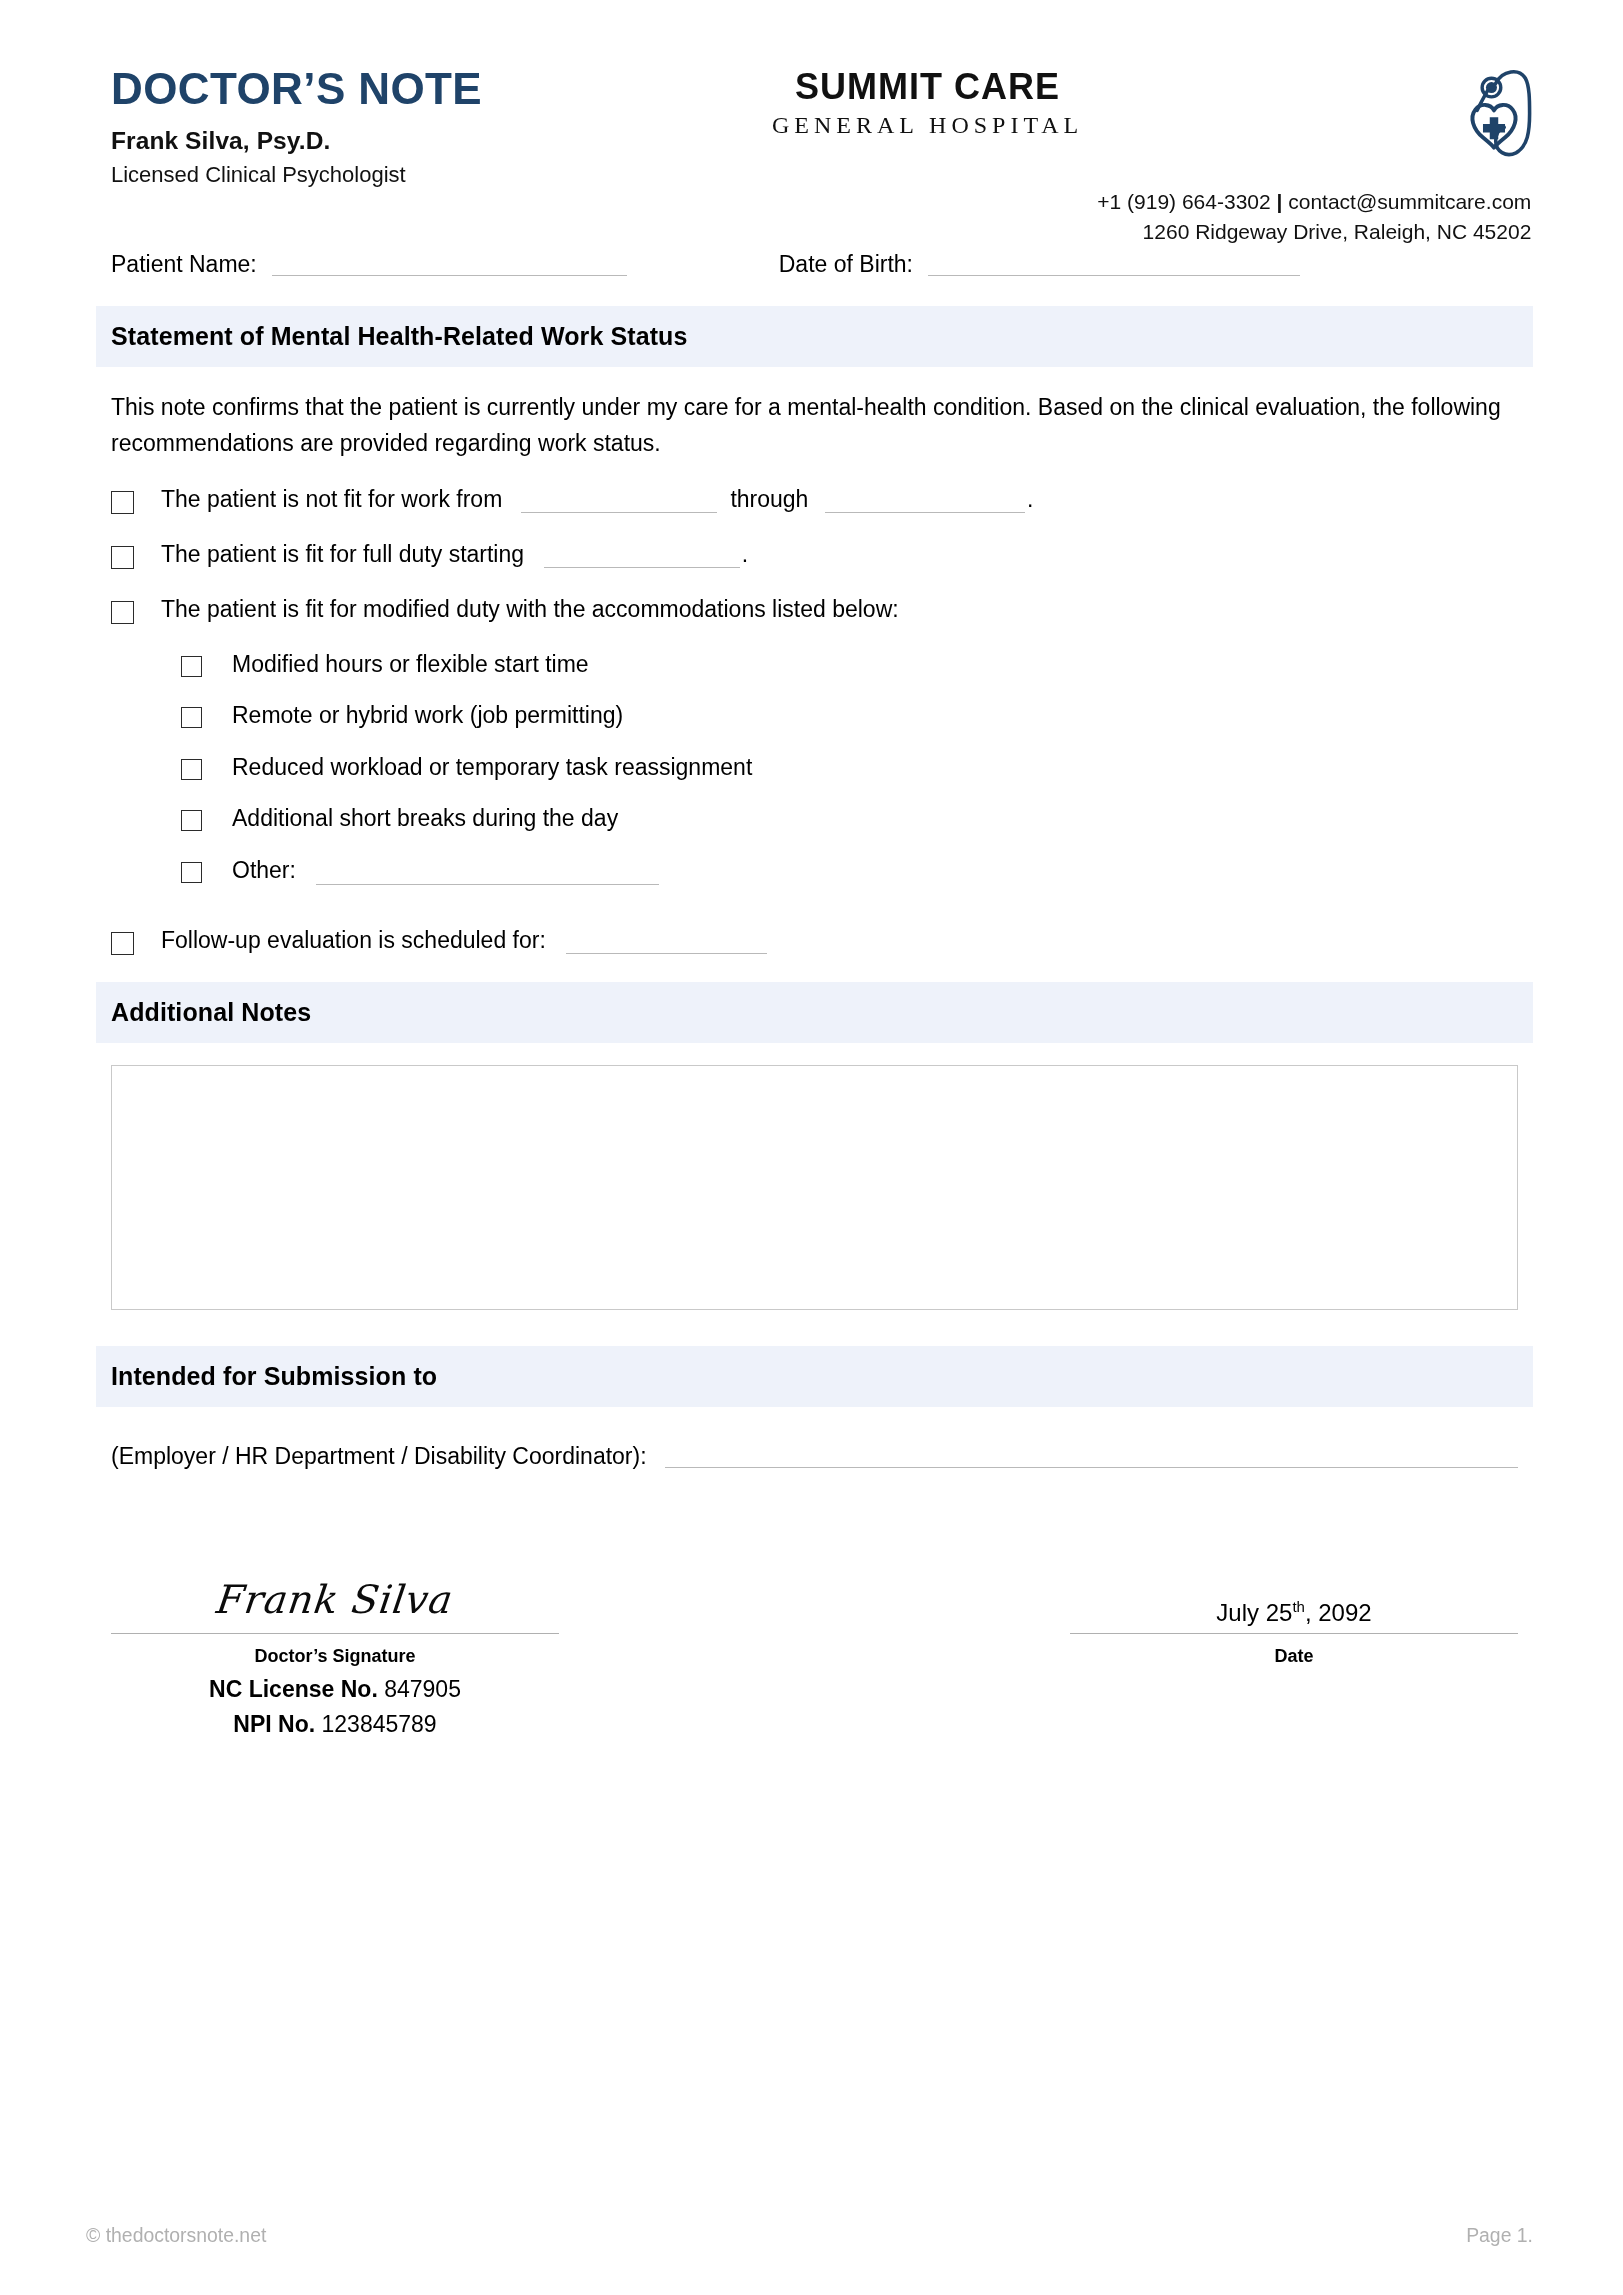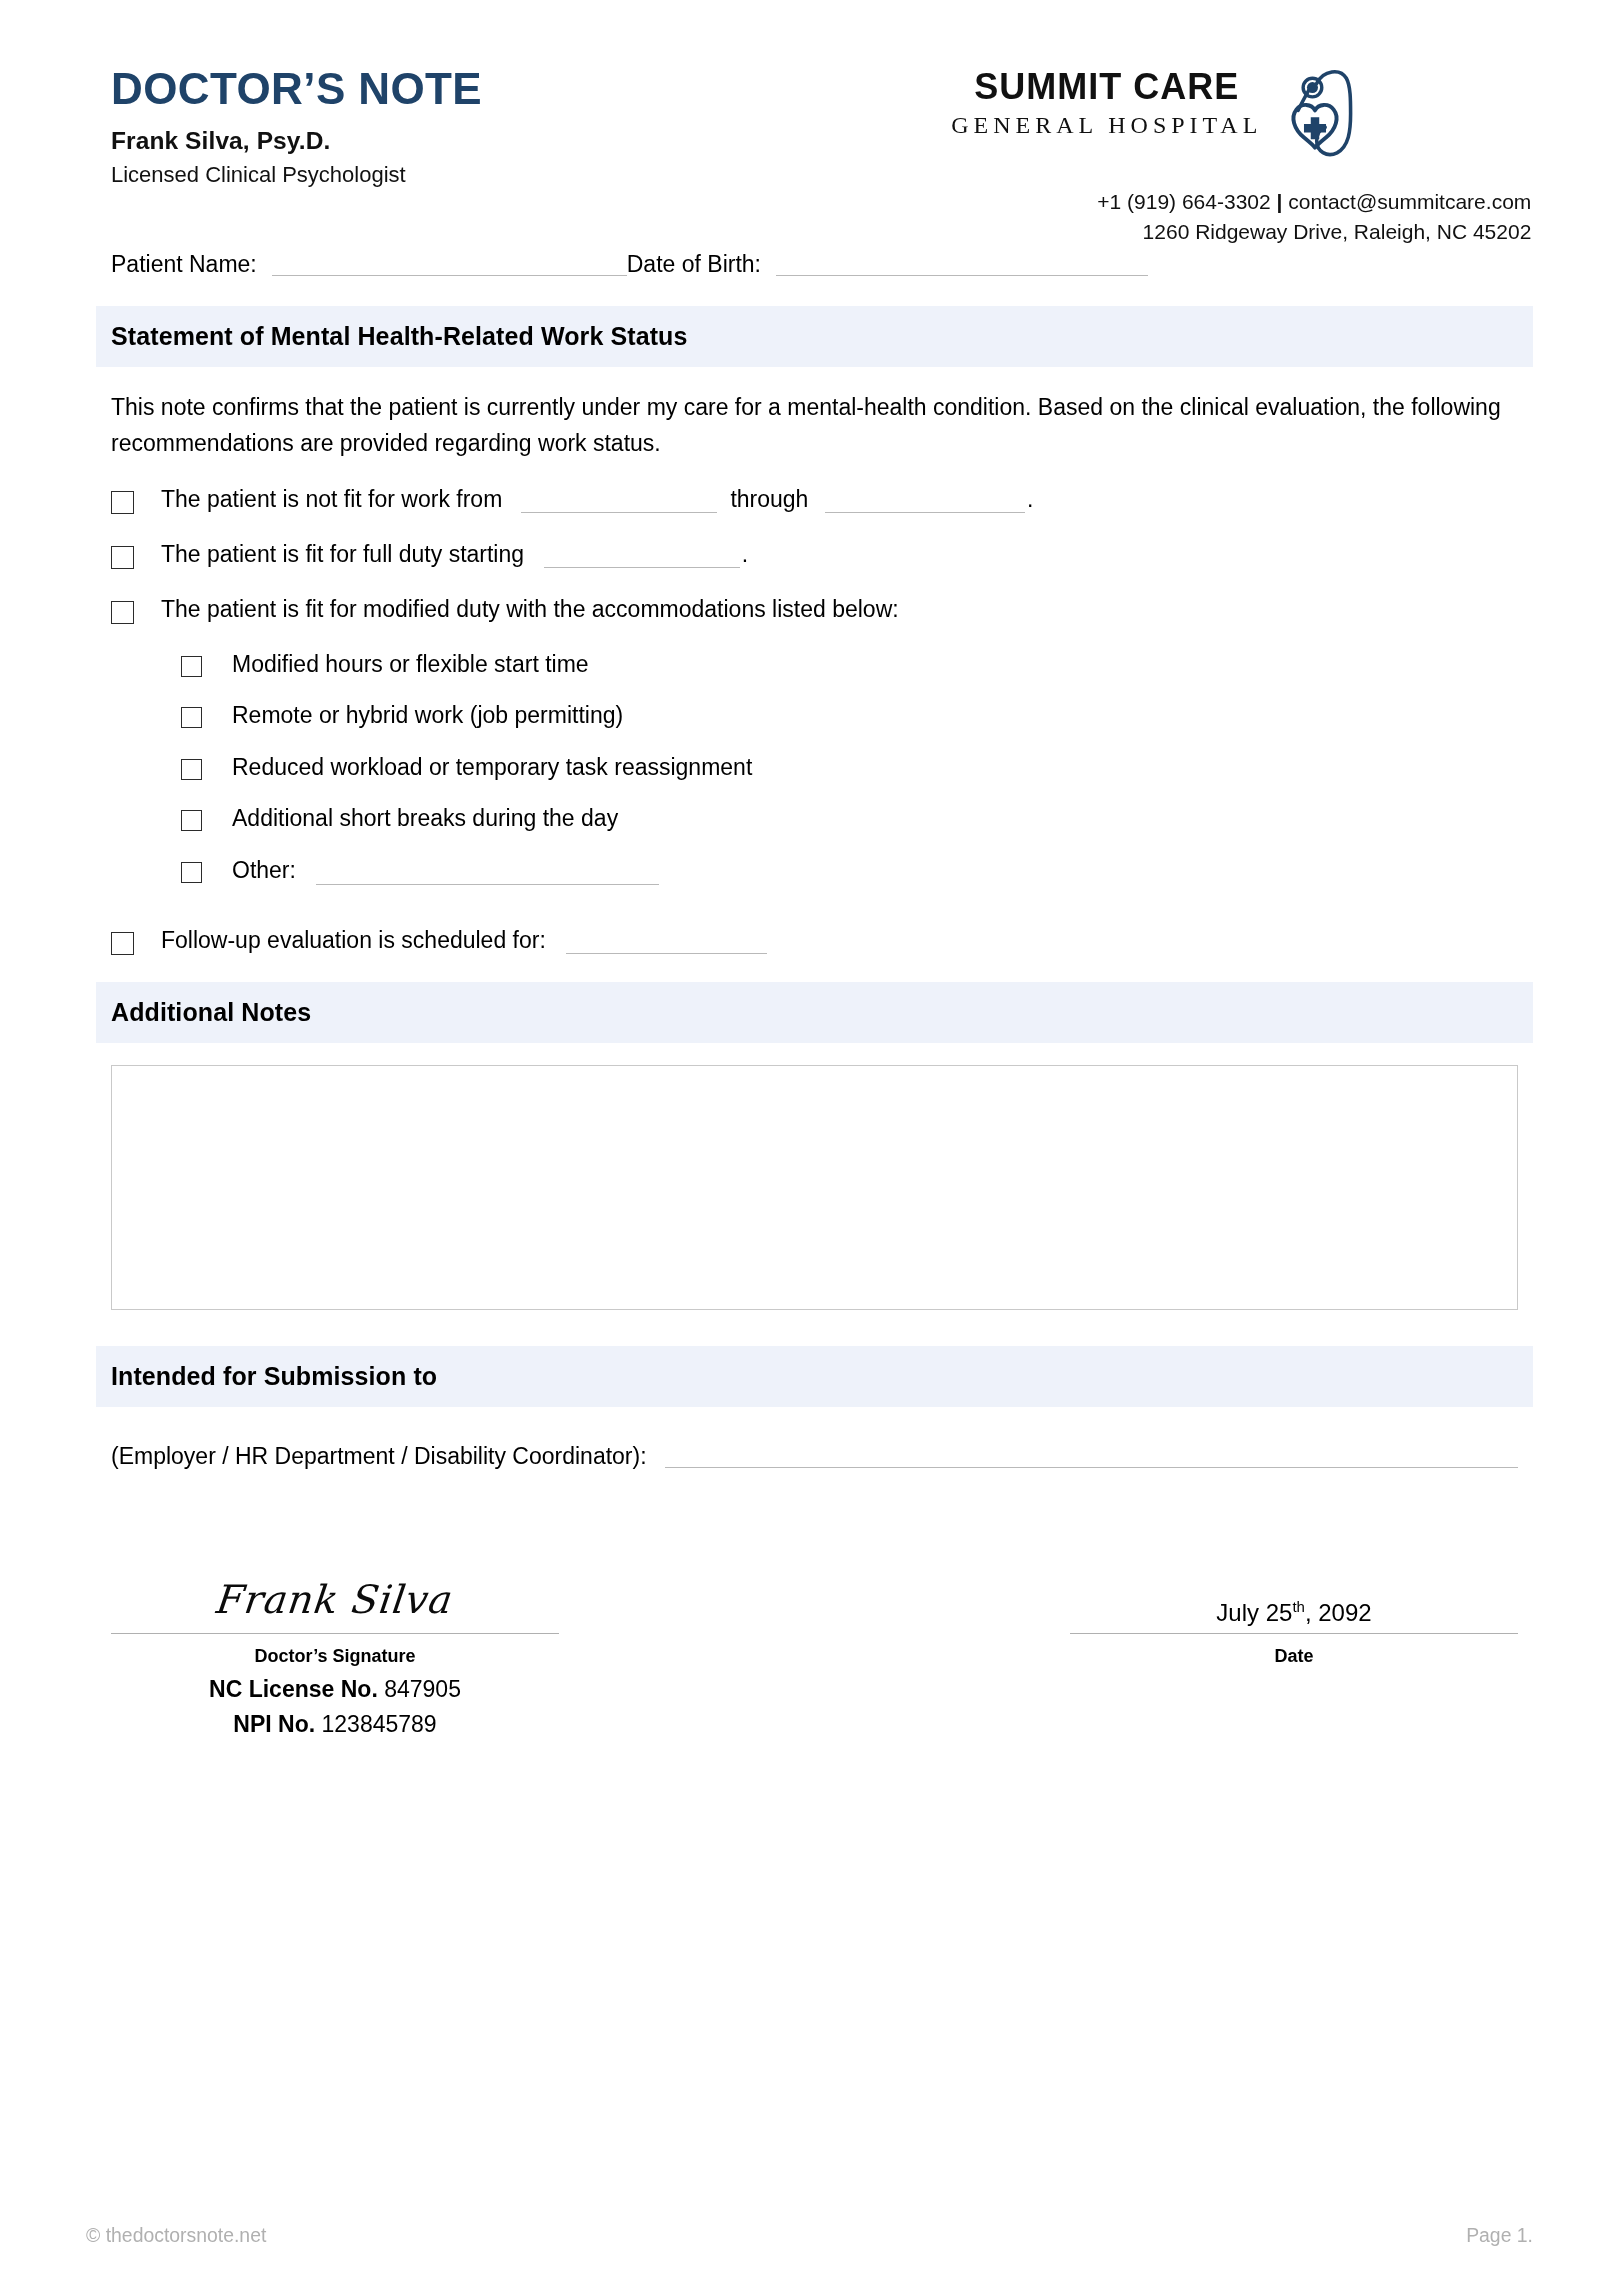--- a/index.html
+++ b/index.html
@@ -64,21 +64,21 @@
   .header-right {
     position: absolute;
     right: 0px;
     top: 61px;
     width: 761px;
     text-align: right;
   }
   .brand-row {
     display: flex;
     align-items: flex-start;
-    justify-content: center;
+    justify-content: space-between;
     gap: 13.5px;
   }
   .brand-names { text-align: center; padding-top: 6.8px; }
   .brand-main {
     font-size: 36px;
     font-weight: 700;
     color: #111111;
     letter-spacing: 1px;
     line-height: 1.05;
     font-family: "Liberation Sans", sans-serif;
@@ -124,21 +124,21 @@
     color: #000;
     white-space: nowrap;
     line-height: 1;
   }
   .rule {
     border-bottom: 1.7px solid #b9b9b9;
     height: 24px;
     display: inline-block;
   }
   .pn-rule { width: 355px; margin-left: 15px; }
-  .dob-group { display: flex; align-items: flex-end; }
+  .dob-group { margin-left: 152px; display: flex; align-items: flex-end; }
   .dob-rule { width: 372px; margin-left: 15px; }
 
   
   .section-bar {
     background: #eef2fa;
     height: 61px;
     display: flex;
     align-items: center;
     padding-left: 15px;
     margin-top: 30px;

